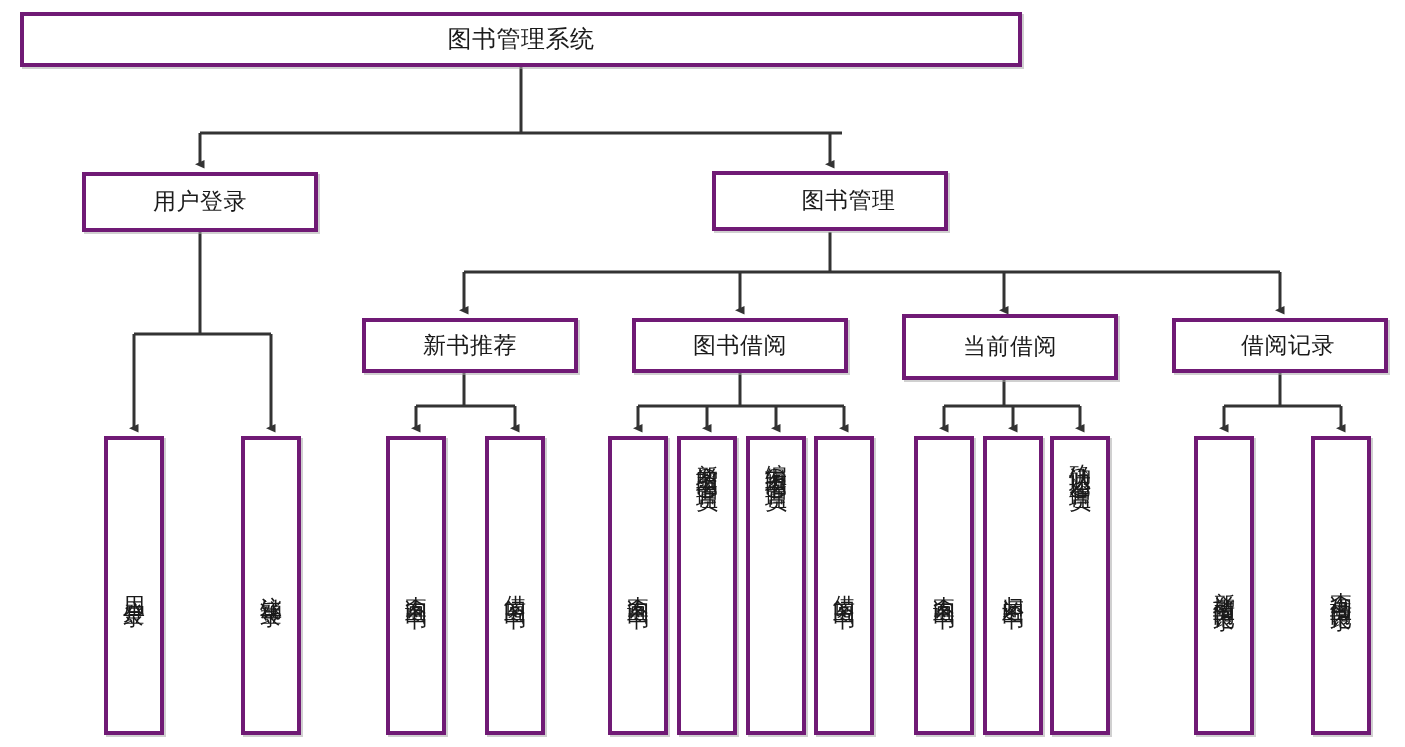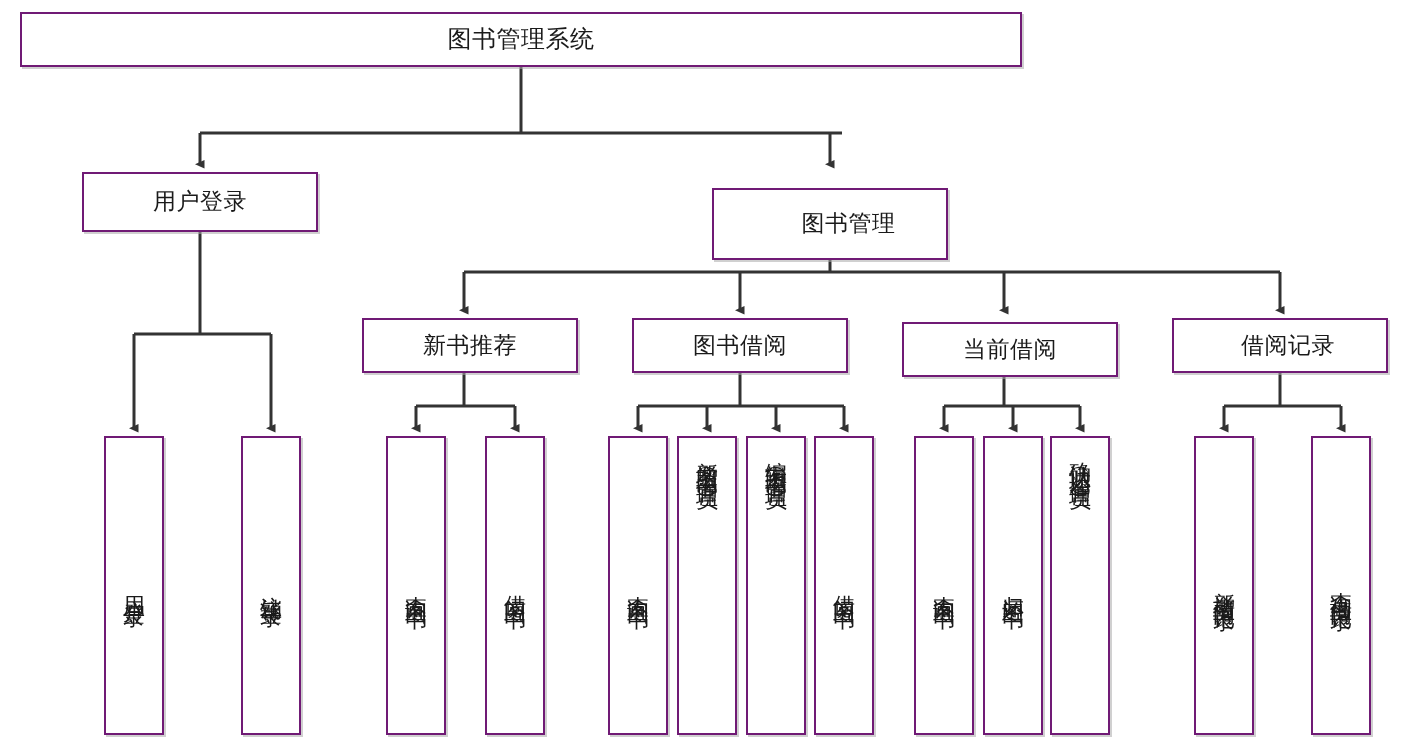--- a/index.html
+++ b/index.html
@@ -23,21 +23,21 @@
     left: 0;
     top: 0;
     width: 1405px;
     height: 747px;
     pointer-events: none;
   }
   .node {
     position: absolute;
     box-sizing: border-box;
     background: #ffffff;
-    border: 2px solid #701a75;
+    border: 4px solid #701a75;
     box-shadow: 2px 2px 0 0 rgba(170,170,170,0.55);
     display: flex;
     align-items: center;
     justify-content: center;
     color: #1a1a1a;
     z-index: 2;
     font-family: Liberation Serif, serif;
   }
   .node-label {
     display: block;
@@ -140,31 +140,31 @@
     </g>
   </svg>
 
   <div class="node horiz root" style="left: 20px; top: 12px; width: 1002px; height: 55px;">
     <span class="node-label">图书管理系统</span>
   </div>
 
   <div class="node horiz" style="left: 82px; top: 172px; width: 236px; height: 60px;">
     <span class="node-label">用户登录</span>
   </div>
-  <div class="node horiz" style="left: 712px; top: 188px; width: 236px; height: 72px; padding-left: 37px;">
+  <div class="node horiz" style="left: 712px; top: 171px; width: 236px; height: 60px; padding-left: 37px;">
     <span class="node-label">图书管理</span>
   </div>
 
   <div class="node horiz" style="left: 632px; top: 318px; width: 216px; height: 55px;">
     <span class="node-label">图书借阅</span>
   </div>
   <div class="node horiz" style="left: 362px; top: 318px; width: 216px; height: 55px;">
     <span class="node-label">新书推荐</span>
   </div>
-  <div class="node horiz" style="left: 902px; top: 322px; width: 216px; height: 55px;">
+  <div class="node horiz" style="left: 902px; top: 314px; width: 216px; height: 66px;">
     <span class="node-label">当前借阅</span>
   </div>
   <div class="node horiz" style="left: 1172px; top: 318px; width: 216px; height: 55px; padding-left: 16px;">
     <span class="node-label">借阅记录</span>
   </div>
 
   <div class="node vert centred" style="left: 104px; top: 436px; width: 60px; height: 299px;">
     <span class="node-label">用户登录</span>
   </div>
   <div class="node vert centred" style="left: 241px; top: 436px; width: 60px; height: 299px;">

